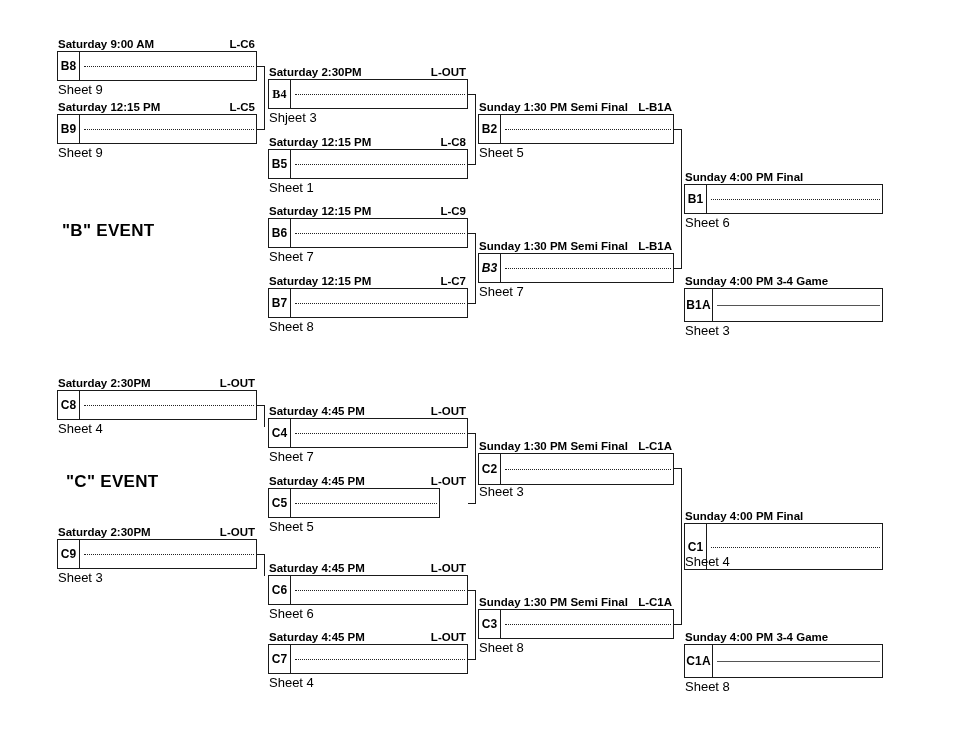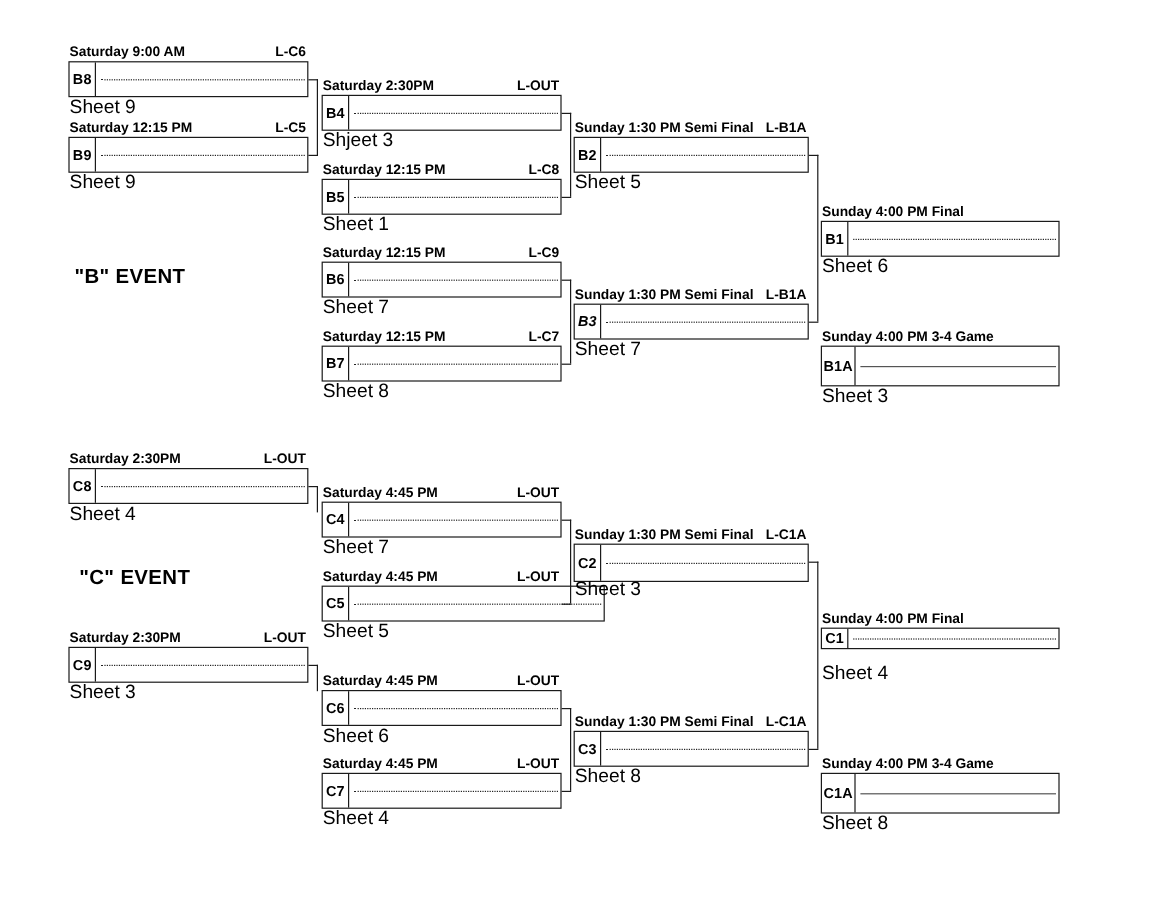--- a/index.html
+++ b/index.html
@@ -94,21 +94,21 @@
   }
   .box.solid-div .slot .divider {
     border-top: 1.4px solid #555;
   }
 
   .match .sheet-label {
     position: absolute;
     left: 1px;
     height: 13px;
     line-height: 13px;
-    font-size: 16px;
+    font-size: 13px;
     white-space: nowrap;
   }
 
   
   .conn {
     position: absolute;
     background: #1a1a1a;
   }
   .conn.v { width: 1.4px; }
   .conn.h { height: 1.4px; }
@@ -151,21 +151,21 @@
   <div class="conn v" style="left:264px; top:66px; height:64px;"></div>
   <div class="conn h" style="left:257px; top:66px; width:8px;"></div>
   <div class="conn h" style="left:257px; top:129px; width:8px;"></div>
 
   <div class="match" style="left:268px; top:66px; width:200px;">
     <div class="hdr" style="width:200px;">
       <span class="time">Saturday 2:30PM</span>
       <span class="loser">L-OUT</span>
     </div>
     <div class="box" style="top:13px; width:200px; height:30px;">
-      <div class="code" style="width:22px;">B4</div>
+      <div class="code" style="width:22px;font-family:Liberation Serif, serif;">B4</div>
       <div class="slot" style="left:22px;">
         <div class="divider"></div>
       </div>
     </div>
     <div class="sheet-label" style="top:45px;">Shjeet 3</div>
   </div>
 
   <div class="match" style="left:268px; top:136px; width:200px;">
     <div class="hdr" style="width:200px;">
       <span class="time">Saturday 12:15 PM</span>
@@ -324,21 +324,21 @@
       </div>
     </div>
     <div class="sheet-label" style="top:45px;">Sheet 7</div>
   </div>
 
   <div class="match" style="left:268px; top:475px; width:200px;">
     <div class="hdr" style="width:200px;">
       <span class="time">Saturday 4:45 PM</span>
       <span class="loser">L-OUT</span>
     </div>
-    <div class="box" style="top:13px; width:236px; height:30px;">
+    <div class="box" style="top:13px; width:172px; height:30px;">
       <div class="code" style="width:22px;">C5</div>
       <div class="slot" style="left:22px;">
         <div class="divider"></div>
       </div>
     </div>
     <div class="sheet-label" style="top:45px;">Sheet 5</div>
   </div>
 
   <div class="conn v" style="left:475px; top:433px; height:70px;"></div>
   <div class="conn h" style="left:468px; top:433px; width:8px;"></div>
@@ -406,21 +406,21 @@
 
   <div class="conn v" style="left:681px; top:468px; height:156px;"></div>
   <div class="conn h" style="left:674px; top:468px; width:8px;"></div>
   <div class="conn h" style="left:674px; top:624px; width:8px;"></div>
 
   <div class="match" style="left:684px; top:510px; width:199px;">
     <div class="hdr" style="width:199px;">
       <span class="time">Sunday 4:00 PM Final</span>
       <span class="loser"></span>
     </div>
-    <div class="box" style="top:13px; width:199px; height:18px;">
+    <div class="box" style="top:13px; width:199px; height:47px;">
       <div class="code" style="width:22px;">C1</div>
       <div class="slot" style="left:22px;">
         <div class="divider"></div>
       </div>
     </div>
     <div class="sheet-label" style="top:45px;">Sheet 4</div>
   </div>
 
   <div class="match" style="left:684px; top:631px; width:199px;">
     <div class="hdr" style="width:199px;">

